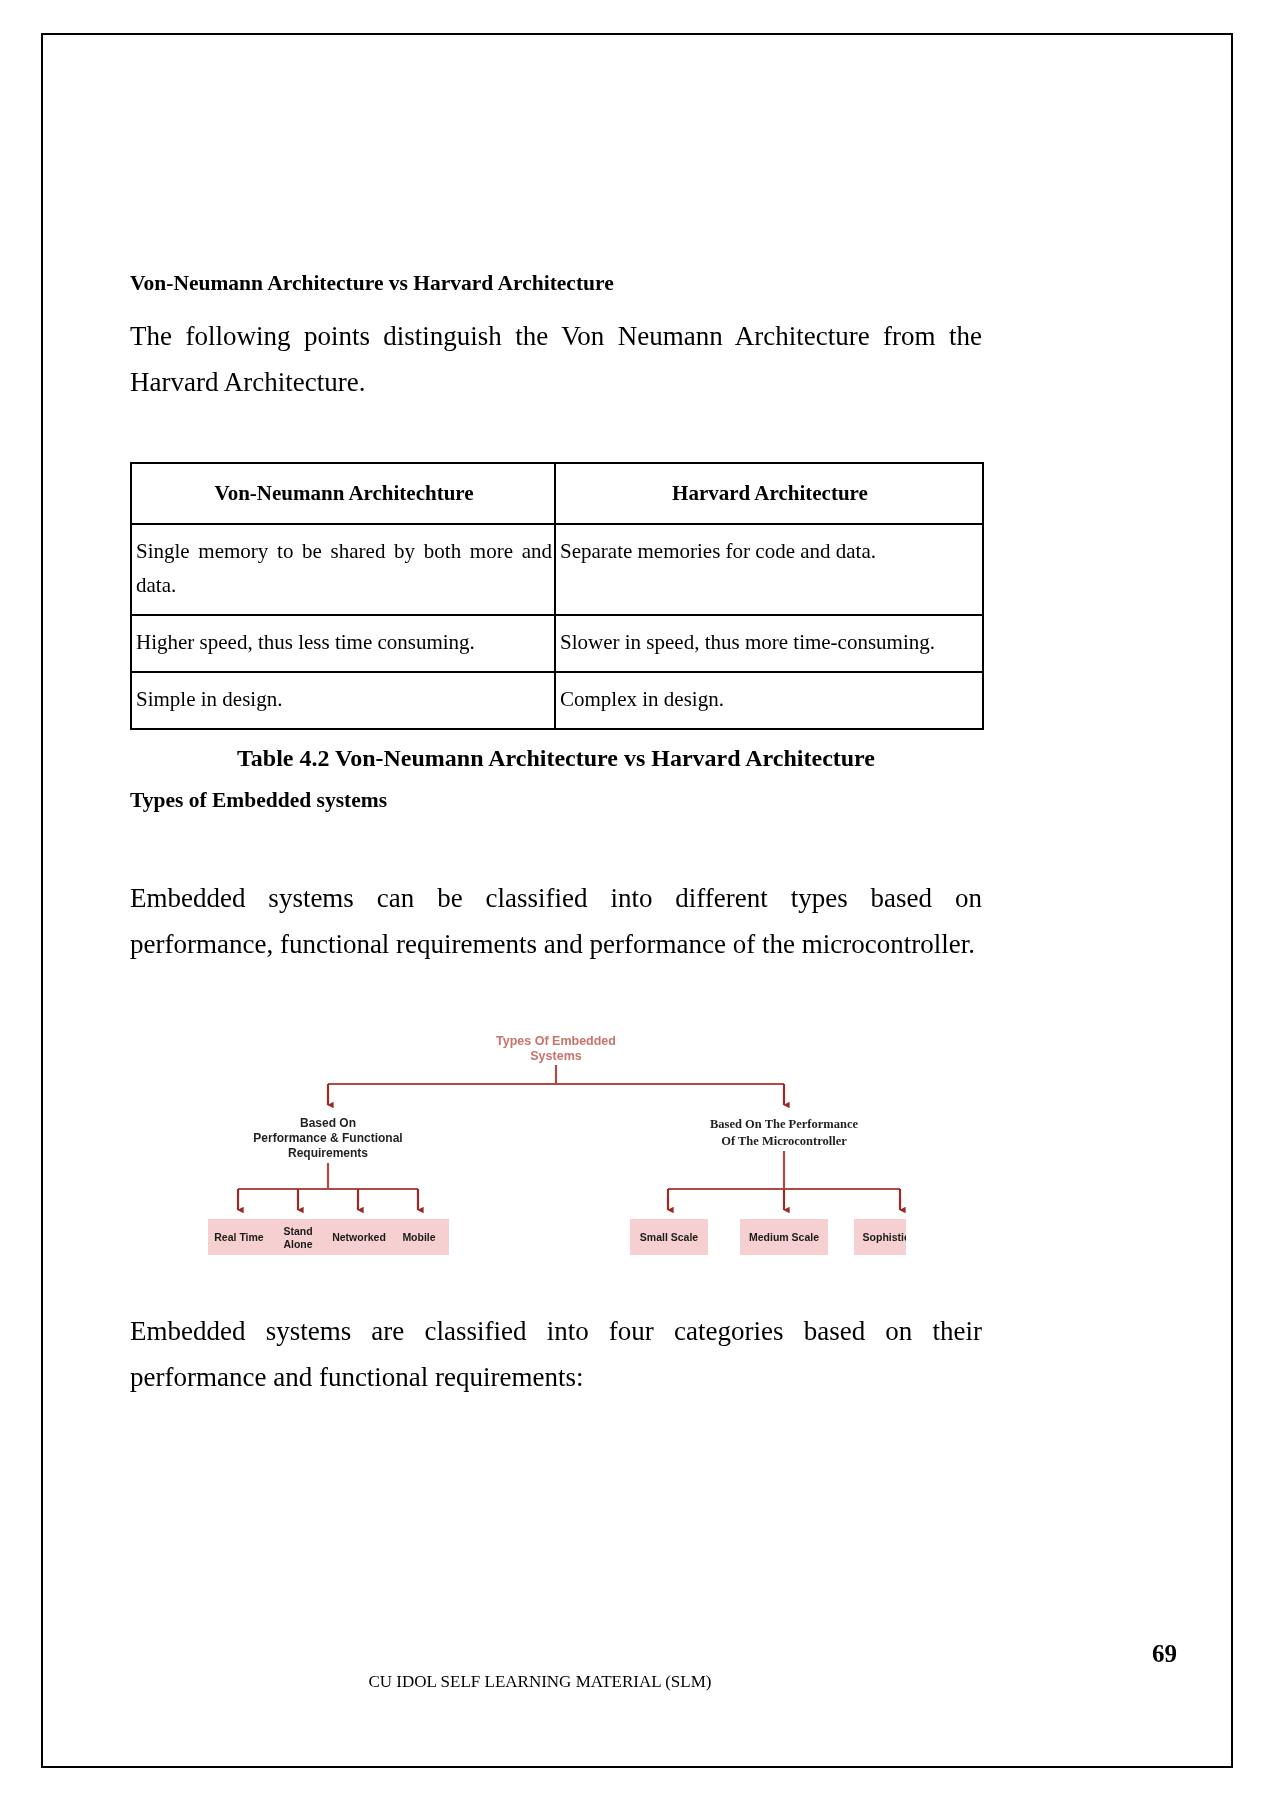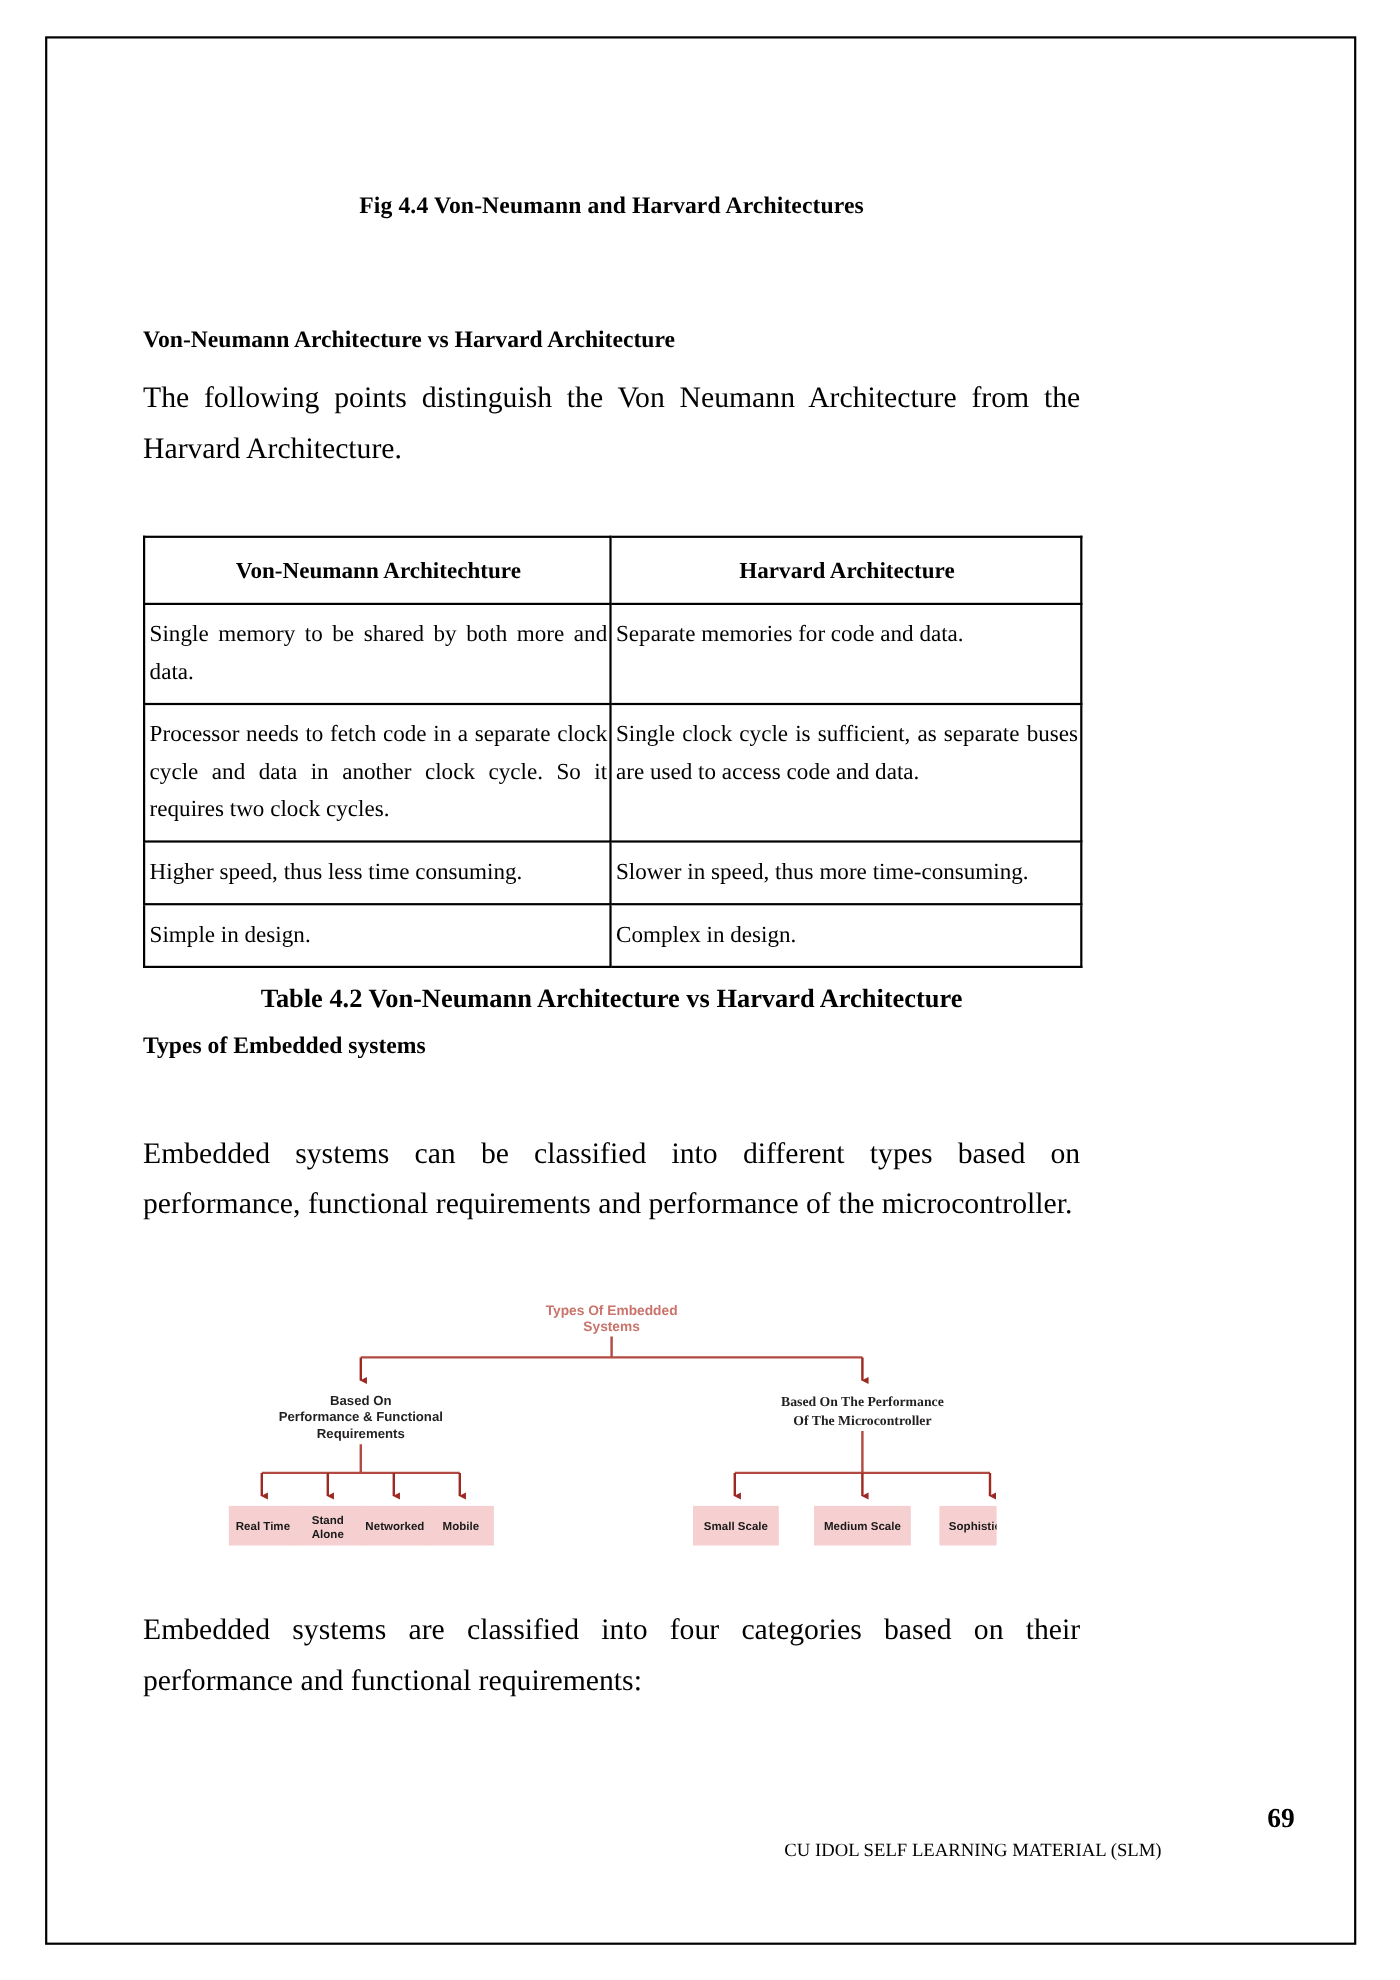--- a/index.html
+++ b/index.html
@@ -116,36 +116,36 @@
     top: 1640px;
     font-size: 25px;
     font-weight: bold;
     margin-left: 12px;
   }
   .footer-slm {
     position: absolute;
     left: 0;
     top: 1672px;
     width: 1056px;
-    text-align: right;
+    text-align: center;
     font-size: 17px;
+    padding-left: 12px;
   }
 </style>
 </head>
 <body>
 
 <div class="page">
 
   <div class="page-frame"></div>
 
   <div class="content">
 
     <div style="height:175px"></div>
 
-    <div class="fig-caption">Fig 4.4 Von-Neumann and Harvard Architectures</div>
 
     <div style="height:96px"></div>
 
     <div class="section-heading">Von-Neumann Architecture vs Harvard Architecture</div>
 
     <div style="height:17px"></div>
 
     <p class="body-text">The following points distinguish the Von Neumann Architecture from the Harvard Architecture.</p>
 
     <div style="height:56px"></div>
@@ -161,28 +161,20 @@
           <th>Harvard Architecture</th>
         </tr>
       </thead>
       <tbody>
         <tr>
           <td>
             <p class="cell-p">Single memory to be shared by both more and data.</p>
           </td>
           <td>
             <p class="cell-p">Separate memories for code and data.</p>
-          </td>
-        </tr>
-        <tr>
-          <td>
-            <p class="cell-p">Processor needs to fetch code in a separate clock cycle and data in another clock cycle. So it requires two clock cycles.</p>
-          </td>
-          <td>
-            <p class="cell-p">Single clock cycle is sufficient, as separate buses are used to access code and data.</p>
           </td>
         </tr>
         <tr>
           <td>
             <p class="cell-p">Higher speed, thus less time consuming.</p>
           </td>
           <td>
             <p class="cell-p">Slower in speed, thus more time-consuming.</p>
           </td>
         </tr>

